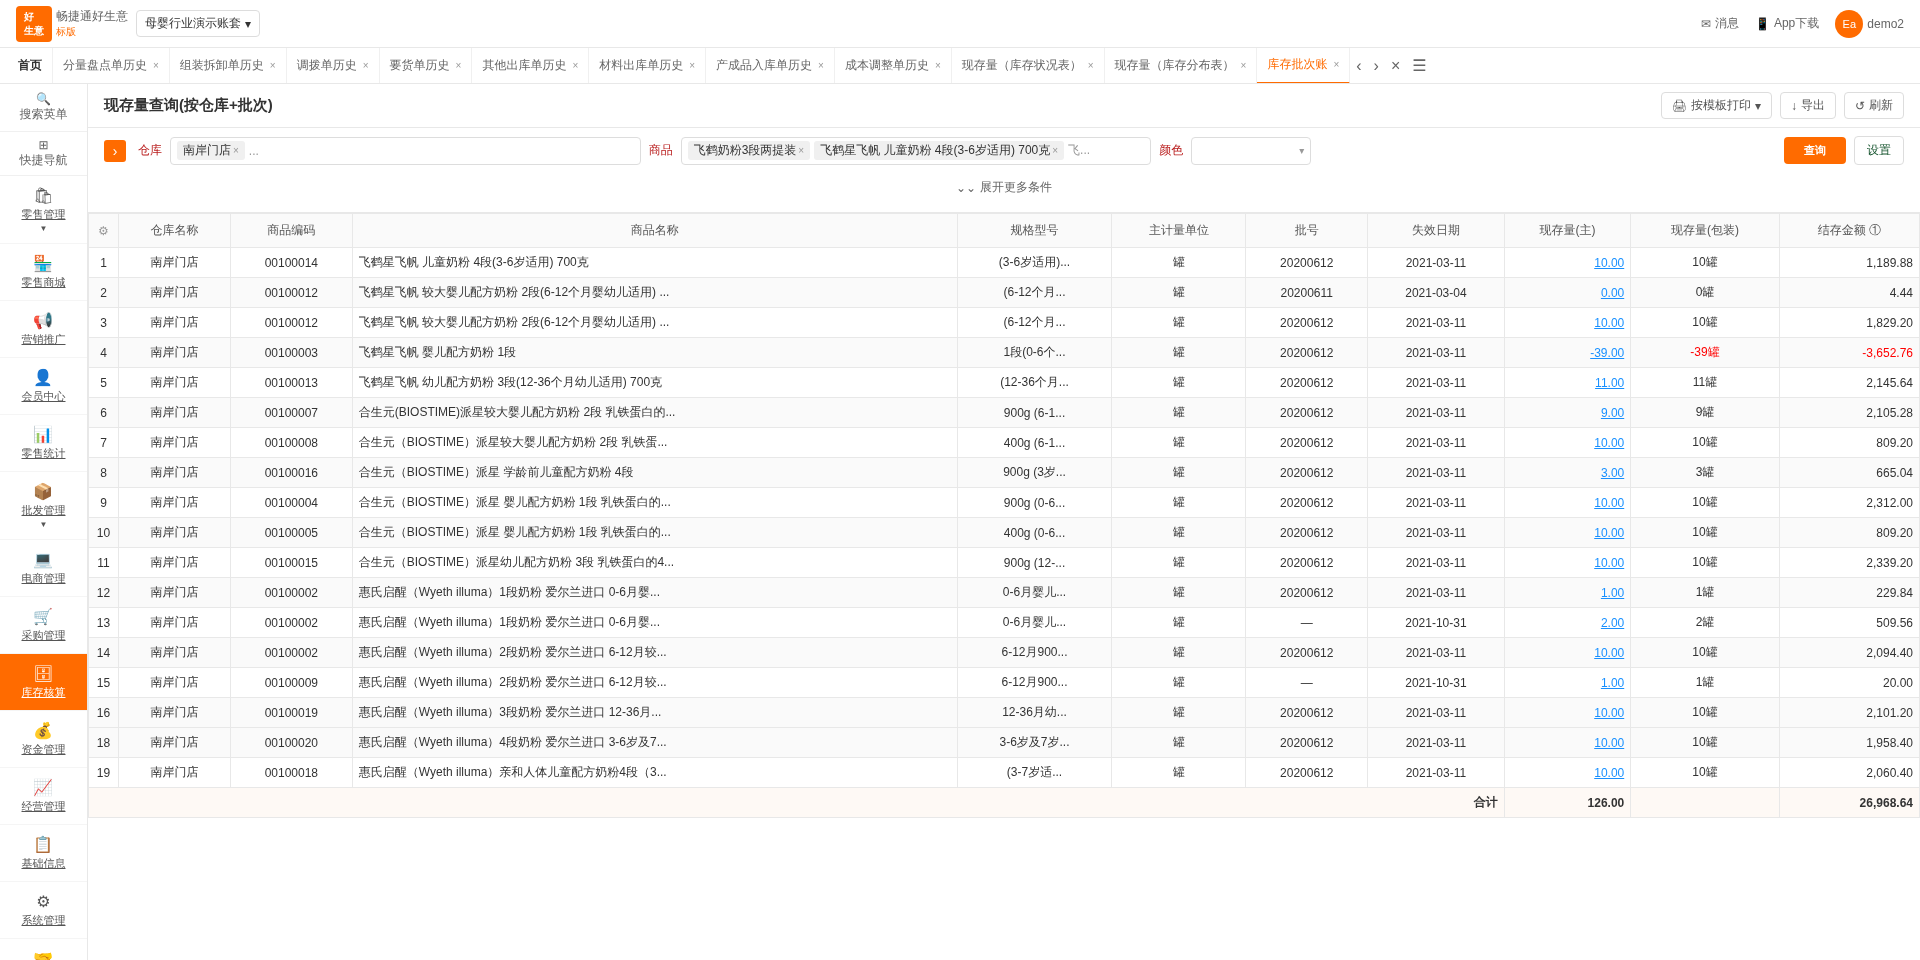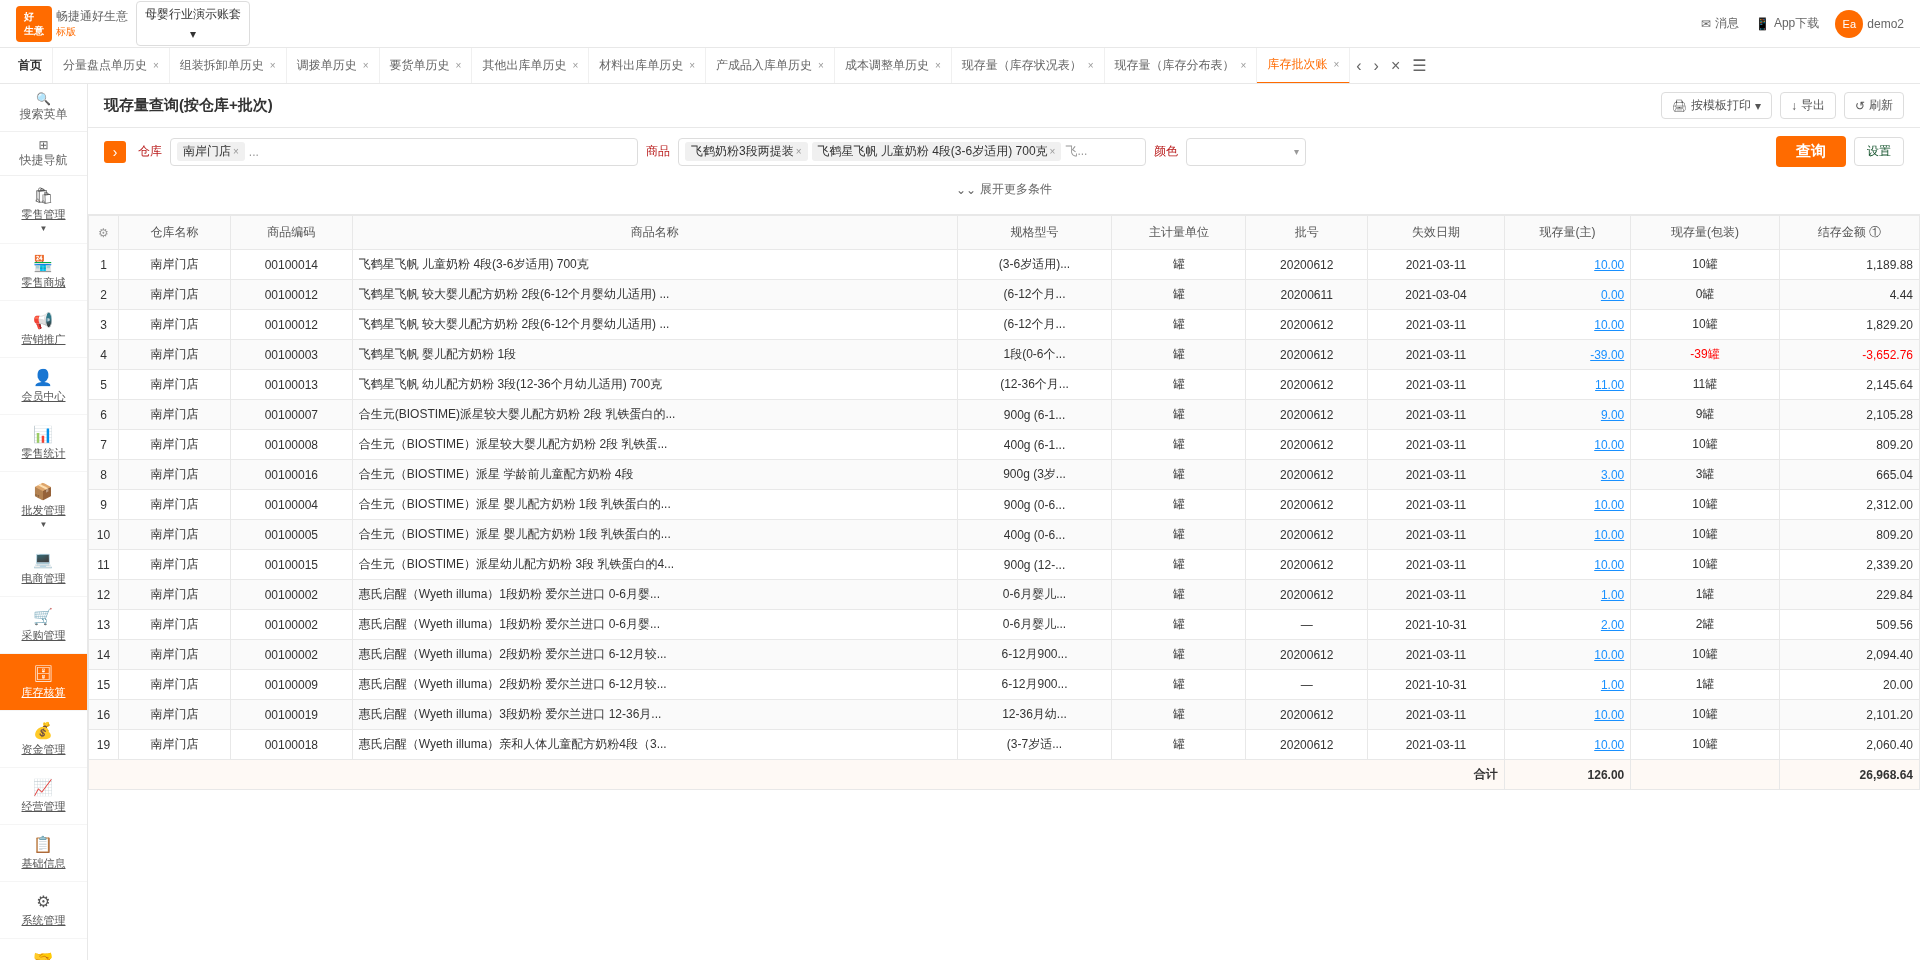--- a/index.html
+++ b/index.html
@@ -8,21 +8,21 @@
     
     .top-bar {
       display: flex; align-items: center; justify-content: space-between;
       background: #fff; border-bottom: 1px solid #e8e8e8;
       padding: 0 16px; height: 48px; flex-shrink: 0;
     }
     .top-bar-left { display: flex; align-items: center; gap: 8px; }
     .logo-area { display: flex; align-items: center; gap: 4px; }
     .logo-icon { width: 36px; height: 36px; background: #ff6b00; border-radius: 4px; display: flex; align-items: center; justify-content: center; color: white; font-size: 10px; font-weight: bold; }
     .logo-text { font-size: 11px; color: #666; line-height: 1.3; }
-    .org-selector { display: flex; align-items: center; gap: 4px; padding: 4px 8px; border: 1px solid #ddd; border-radius: 4px; cursor: pointer; color: #333; flex-direction: column; }
+    .org-selector { display: flex; align-items: center; gap: 4px; padding: 4px 8px; border: 1px solid #ddd; border-radius: 4px; cursor: pointer; color: #333; }
     .top-bar-right { display: flex; align-items: center; gap: 16px; }
     .top-icon-item { display: flex; align-items: center; gap: 4px; cursor: pointer; color: #666; }
     .avatar { width: 28px; height: 28px; border-radius: 50%; background: #ff6b00; display: flex; align-items: center; justify-content: center; color: white; font-size: 11px; }
 
     
     .tab-bar {
       display: flex; align-items: center; background: #fff;
       border-bottom: 1px solid #e8e8e8; padding: 0 8px;
       height: 36px; flex-shrink: 0; overflow: hidden;
     }
@@ -92,21 +92,21 @@
     .filter-tag .tag-close { cursor: pointer; color: #999; font-size: 10px; }
     .filter-more { color: #999; cursor: pointer; }
     .expand-btn {
       display: flex; align-items: center; gap: 4px;
       color: #666; cursor: pointer; padding: 4px 8px;
       margin-top: 6px; font-size: 11px;
     }
     .btn-query {
       background: #ff6b00; color: white; border: none;
       border-radius: 4px; padding: 6px 20px; cursor: pointer;
-      font-size: 15px; font-weight: bold;
+      font-size: 11px; font-weight: bold;
     }
     .btn-setting {
       background: #fff; color: #14532d; border: 1px solid #ddd;
       border-radius: 4px; padding: 5px 12px; cursor: pointer;
     }
     .expand-row { display: flex; justify-content: center; padding: 4px 0; }
 
     
     .table-area { flex: 1; overflow-y: auto; background: #fff; }
     table { width: 100%; border-collapse: collapse; }
@@ -593,20 +593,33 @@
               <td>00100019</td>
               <td class="td-left">惠氏启醒（Wyeth illuma）3段奶粉 爱尔兰进口 12-36月...</td>
               <td>12-36月幼...</td>
               <td>罐</td>
               <td>20200612</td>
               <td>2021-03-11</td>
               <td class="underline td-right">10.00</td>
               <td>10罐</td>
               <td class="td-right">2,101.20</td>
             </tr>
+            <tr style="background: rgb(250, 250, 250);">
+              <td>18</td>
+              <td>南岸门店</td>
+              <td>00100020</td>
+              <td class="td-left">惠氏启醒（Wyeth illuma）4段奶粉 爱尔兰进口 3-6岁及7...</td>
+              <td>3-6岁及7岁...</td>
+              <td>罐</td>
+              <td>20200612</td>
+              <td>2021-03-11</td>
+              <td class="underline td-right">10.00</td>
+              <td>10罐</td>
+              <td class="td-right">1,958.40</td>
+            </tr>
             <tr style="background: rgb(255, 255, 255);">
               <td>19</td>
               <td>南岸门店</td>
               <td>00100018</td>
               <td class="td-left">惠氏启醒（Wyeth illuma）亲和人体儿童配方奶粉4段（3...</td>
               <td>(3-7岁适...</td>
               <td>罐</td>
               <td>20200612</td>
               <td>2021-03-11</td>
               <td class="underline td-right">10.00</td>

